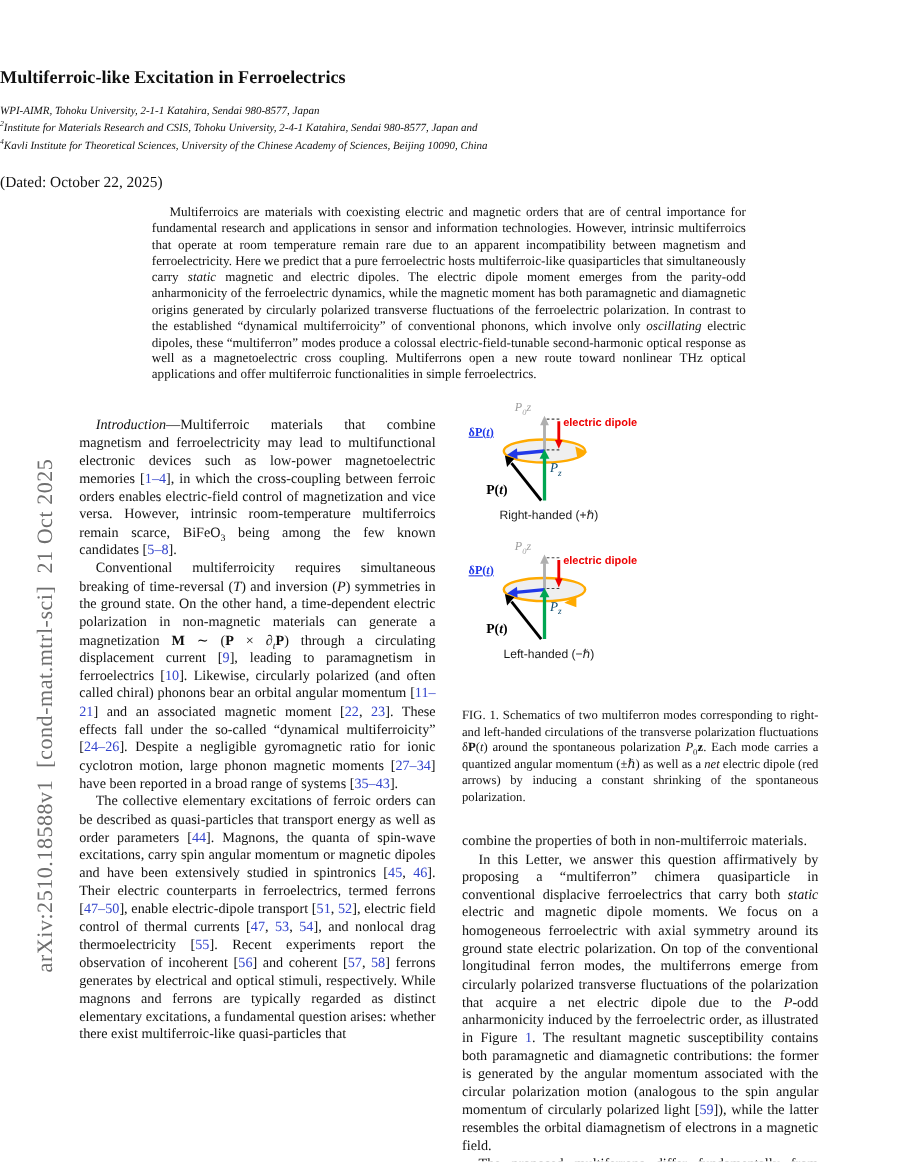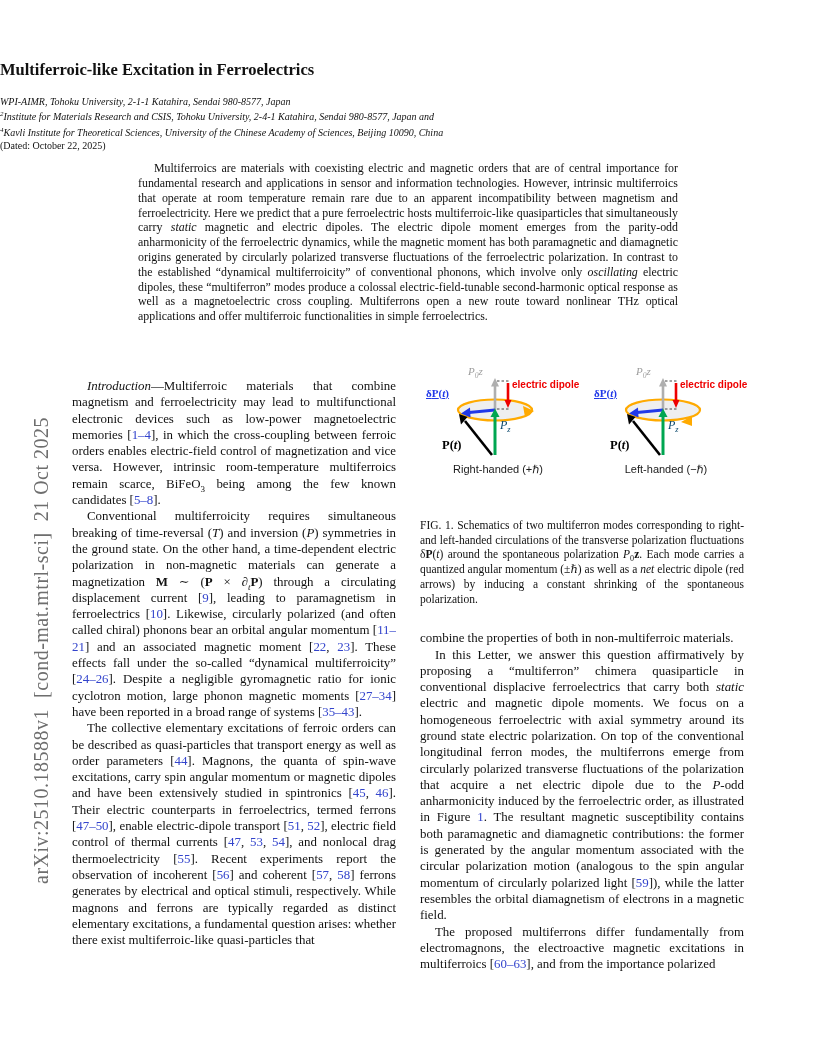--- a/index.html
+++ b/index.html
@@ -8,21 +8,21 @@
 
   
   .banner{position:absolute;left:30px;top:884px;transform:rotate(-90deg);transform-origin:left top;
           font-size:20px;color:#6e6e6e;white-space:pre;letter-spacing:.5px;}
 
   
   .header{padding-top:60px;text-align:left;}
   .title{margin:0 0 14px 0;font-size:16.5px;font-weight:bold;}
   .authors{font-size:13.5px;margin-bottom:4px;}
   .affil{font-style:italic;font-size:10px;line-height:15.4px;}
-  .date{font-size:10px;margin-top:0;}
+  .date{font-size:14px;margin-top:19px;}
 
   
   .abstract{width:540px;margin:10px auto 16px auto;font-size:11.9px;line-height:14.8px;
             text-align:justify;text-indent:16px;}
 
   
   .col{position:absolute;width:324px;font-size:12.9px;line-height:16.3px;text-align:justify;}
   .col-left{left:72px;top:378px;}
   .col-right{left:420px;top:364px;}
   .body-p{margin:0;text-indent:15px;}
@@ -31,21 +31,21 @@
   
   .it{font-style:italic;}
   .b{font-weight:bold;}
   .cal{font-style:italic;}
   .cite{color:#3344cc;}
   .sup{vertical-align:super;font-size:70%;line-height:0;}
   .sub{vertical-align:sub;font-size:70%;line-height:0;}
 
   
   .figure{margin:0 0 40px 0;}
-  .panels{display:flex;gap:12px;}
+  .panels{display:flex;gap:12px;flex-direction:column;}
   .panel{position:relative;width:158px;height:114px;}
   .panel svg{position:absolute;left:0;top:0;}
   .flabel{position:absolute;white-space:nowrap;}
   .lbl-p0z{left:48px;top:-1px;color:#9f9f9f;font-size:11px;font-style:italic;}
   .lbl-ed{left:92px;top:13px;color:#ee0000;font-size:10px;font-weight:bold;
           font-family:"Liberation Sans","DejaVu Sans",sans-serif;}
   .lbl-dp{left:6px;top:21px;color:#2038e8;font-size:11px;font-weight:bold;text-decoration:underline;}
   .lbl-pz{left:80px;top:53px;color:#0c4a6e;font-size:12px;font-style:italic;}
   .lbl-pt{left:22px;top:73px;color:#000;font-size:12.5px;font-weight:bold;}
   .handed{position:absolute;left:0;top:97px;width:100%;text-align:center;font-size:11px;color:#1a1a1a;

